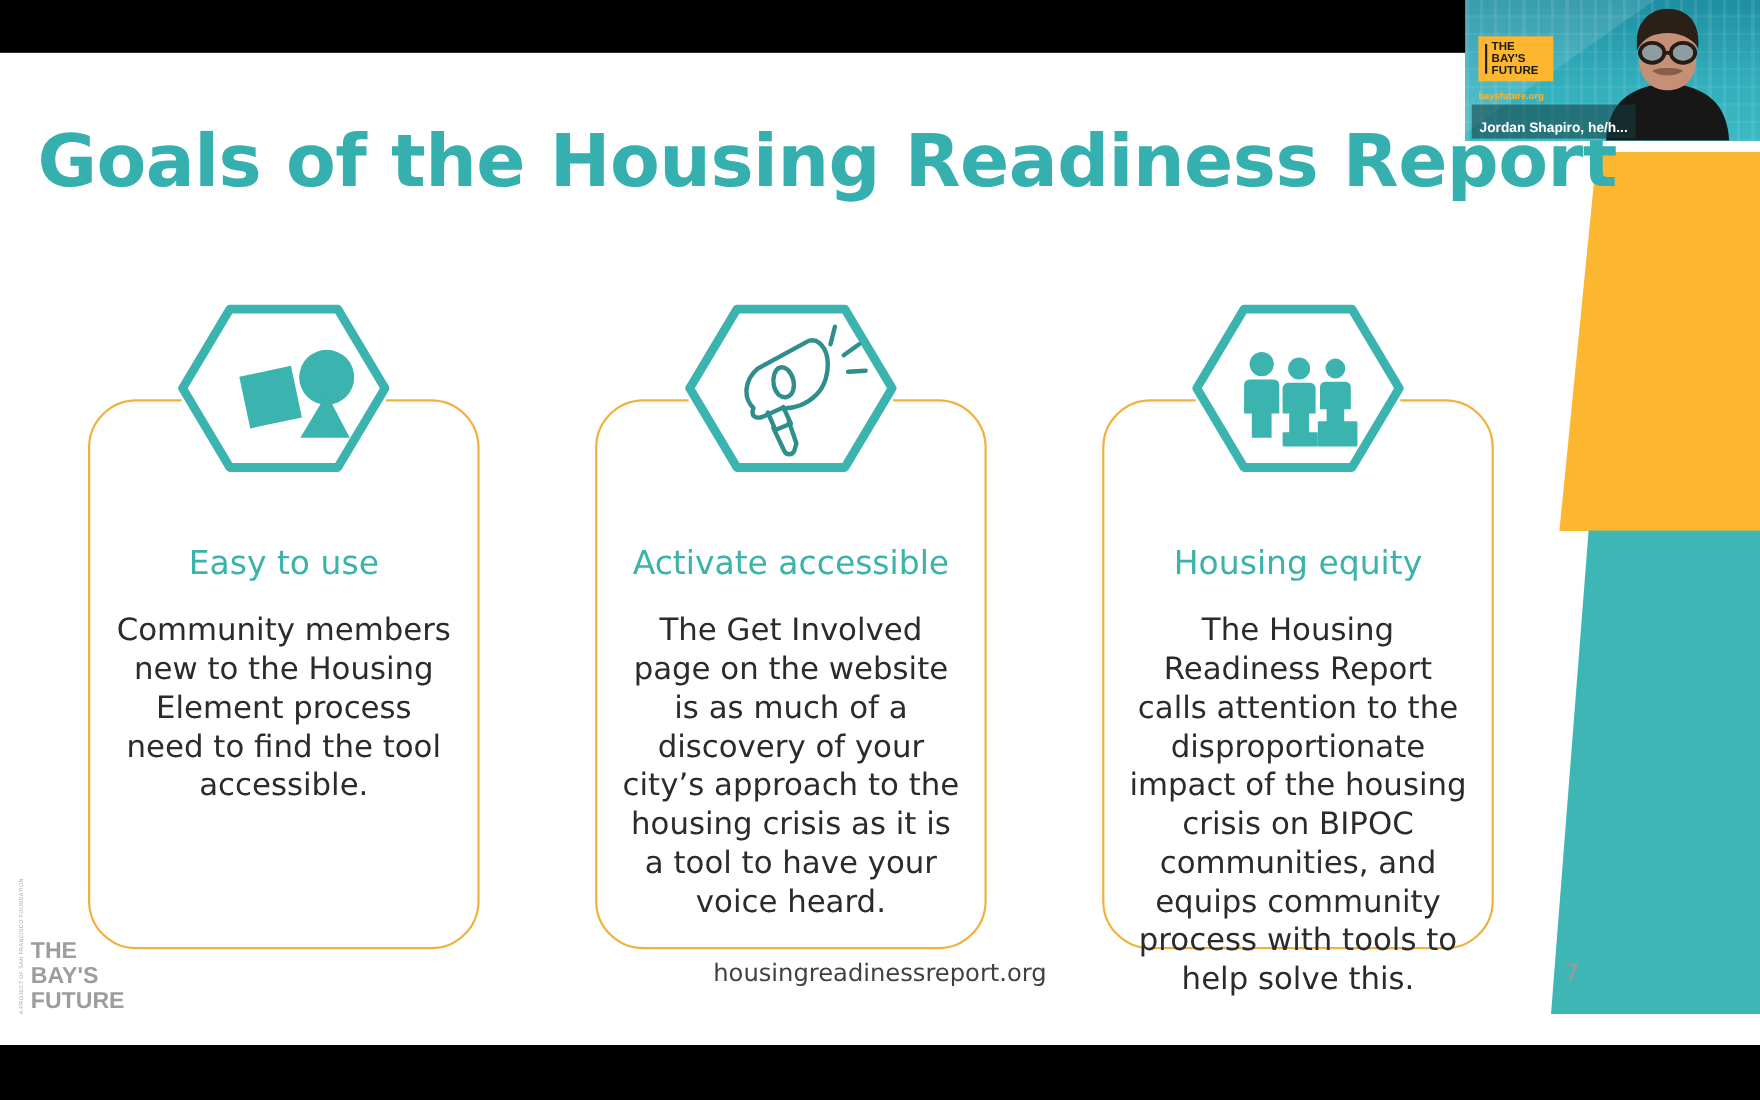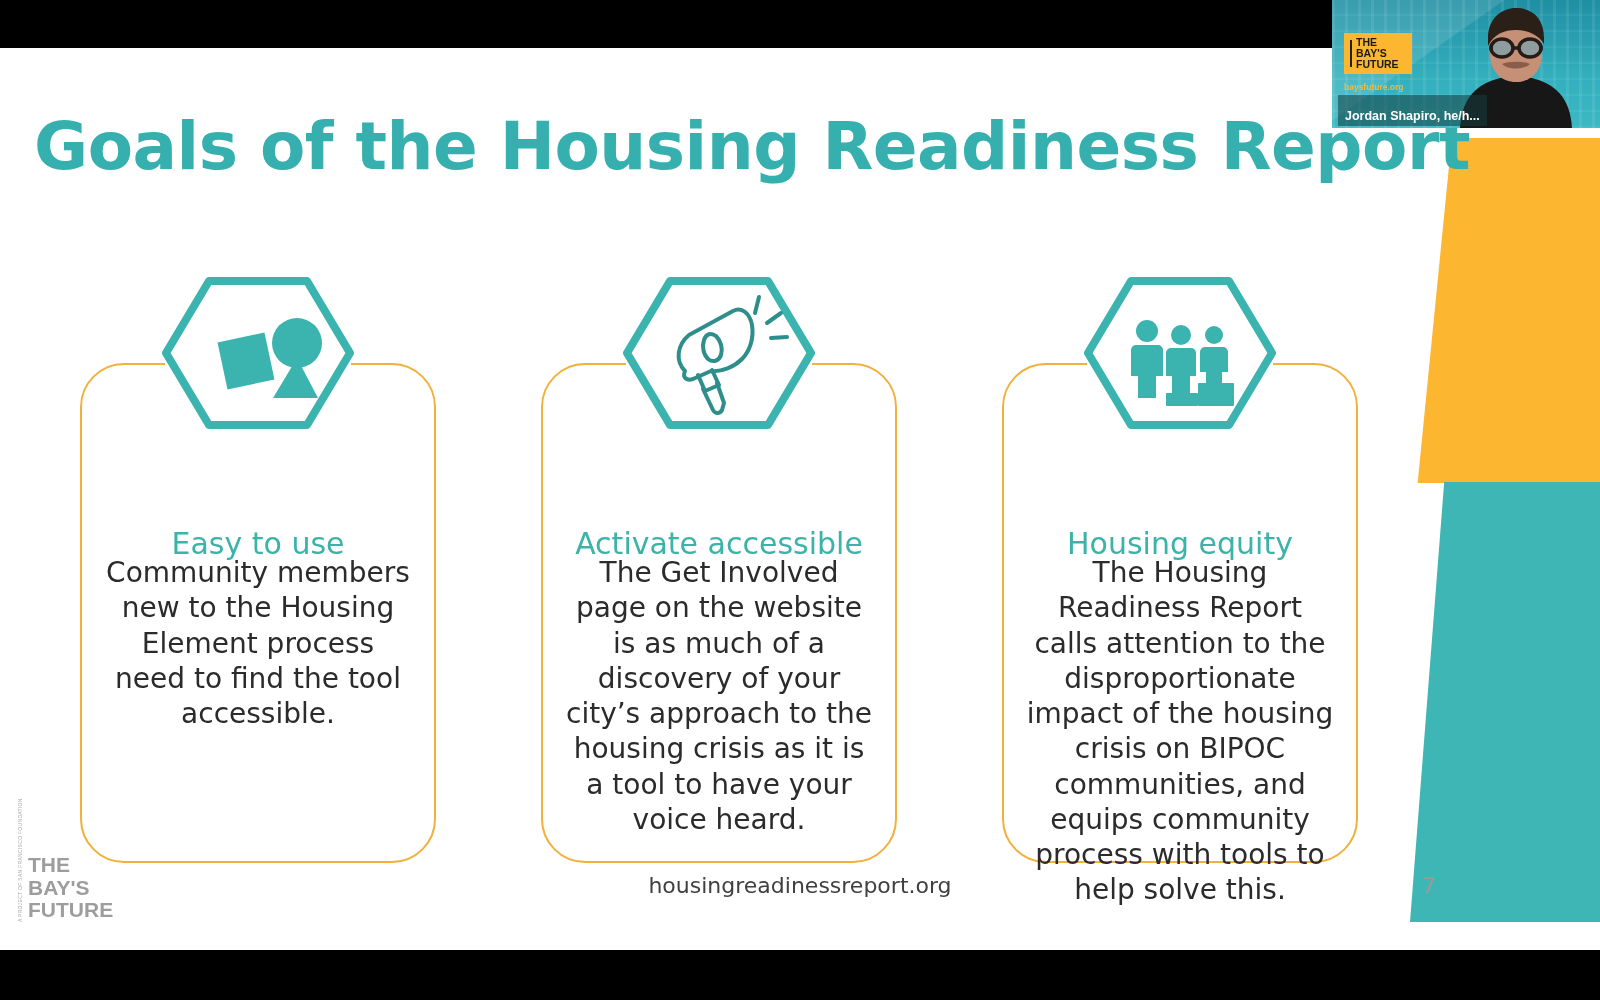--- a/index.html
+++ b/index.html
@@ -104,21 +104,20 @@
 
   .card-heading {
     position: absolute;
     top: 130px;
     left: 0;
     right: 0;
     text-align: center;
     font-size: 30px;
     color: #3BB3A8;
     font-family: "DejaVu Sans", sans-serif;
-    margin-top: 31px;
   }
   .card-body {
     position: absolute;
     top: 190px;
     left: 22px;
     right: 22px;
     text-align: center;
     font-size: 28px;
     line-height: 1.26;
     color: #2B2B2B;

